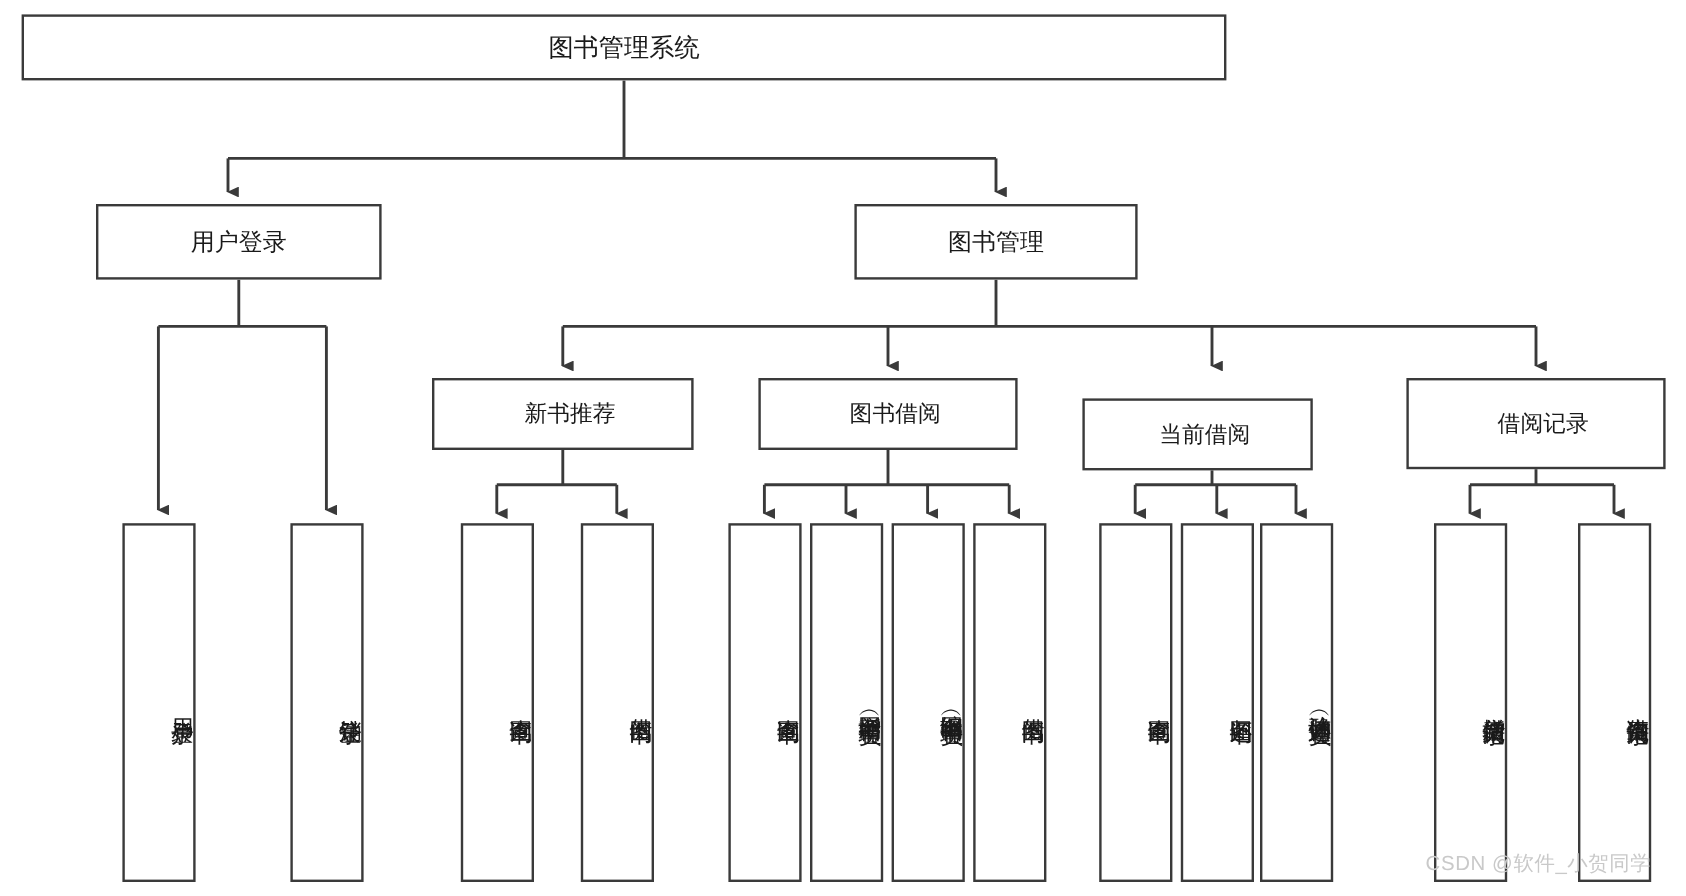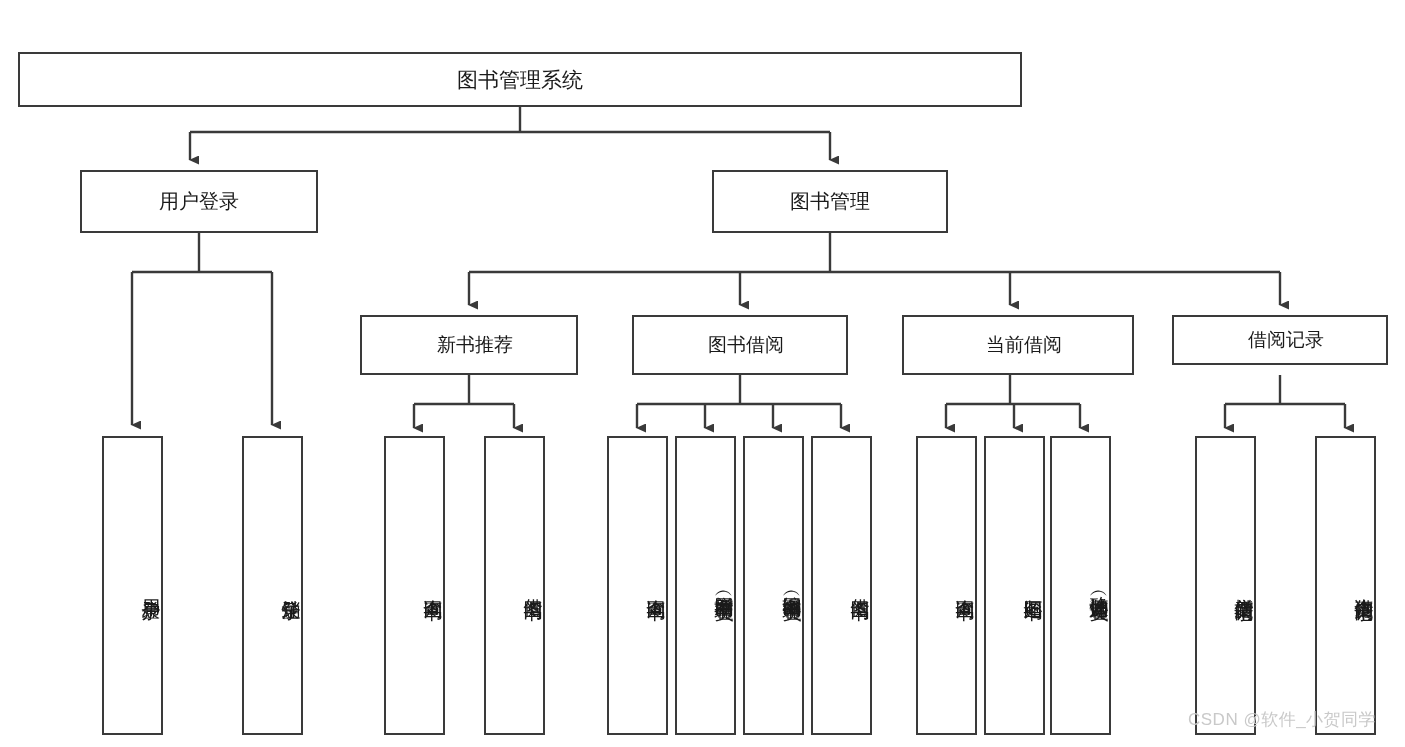--- a/index.html
+++ b/index.html
@@ -118,41 +118,41 @@
       <path d="M1014,404 L1014,428" marker-end="url(#arrow)"></path>
       <path d="M1080,404 L1080,428" marker-end="url(#arrow)"></path>
 
       <path d="M1280,375 L1280,404"></path>
       <path d="M1225,404 L1345,404"></path>
       <path d="M1225,404 L1225,428" marker-end="url(#arrow)"></path>
       <path d="M1345,404 L1345,428" marker-end="url(#arrow)"></path>
     </g>
   </svg>
 
-  <div class="node root" style="left:18px; top:12px; width:1004px; height:55px;margin-top:40px;">
+  <div class="node root" style="left:18px; top:12px; width:1004px; height:55px;">
     <span>图书管理系统</span>
   </div>
 
   <div class="node lvl1" style="left:80px; top:170px; width:238px; height:63px;">
     <span>用户登录</span>
   </div>
   <div class="node lvl1" style="left:712px; top:170px; width:236px; height:63px;justify-content:center;">
     <span>图书管理</span>
   </div>
 
   <div class="node lvl2" style="left:360px; top:315px; width:218px; height:60px;">
     <span>新书推荐</span>
   </div>
   <div class="node lvl2" style="left:632px; top:315px; width:216px; height:60px;">
     <span>图书借阅</span>
   </div>
-  <div class="node lvl2" style="left:902px; top:315px; width:232px; height:60px;">
+  <div class="node lvl2" style="left:902px; top:332px; width:192px; height:60px;">
     <span>当前借阅</span>
   </div>
-  <div class="node lvl2" style="left:1172px; top:315px; width:216px; height:50px;">
+  <div class="node lvl2" style="left:1172px; top:315px; width:216px; height:76px;">
     <span>借阅记录</span>
   </div>
 
   <div class="node leaf" style="left:102px; top:436px; width:61px; height:299px;">
     <span class="vtext">用户登录</span>
   </div>
   <div class="node leaf" style="left:242px; top:436px; width:61px; height:299px;">
     <span class="vtext">注销登录</span>
   </div>
 

